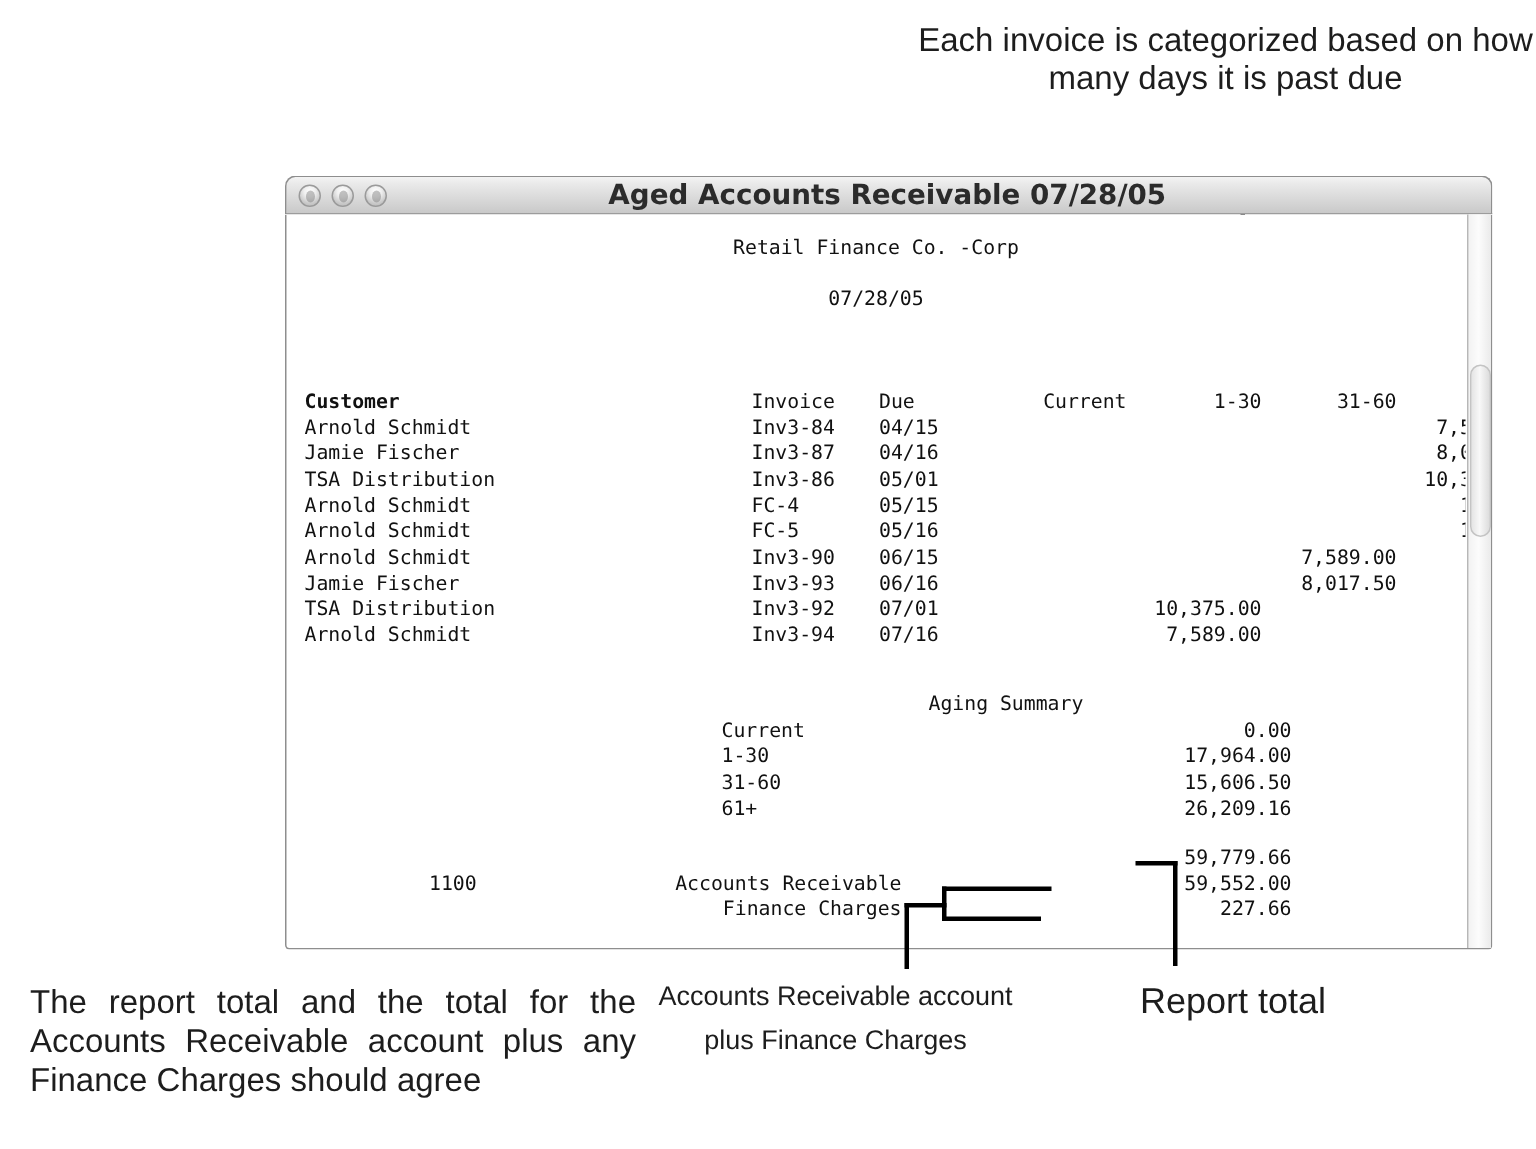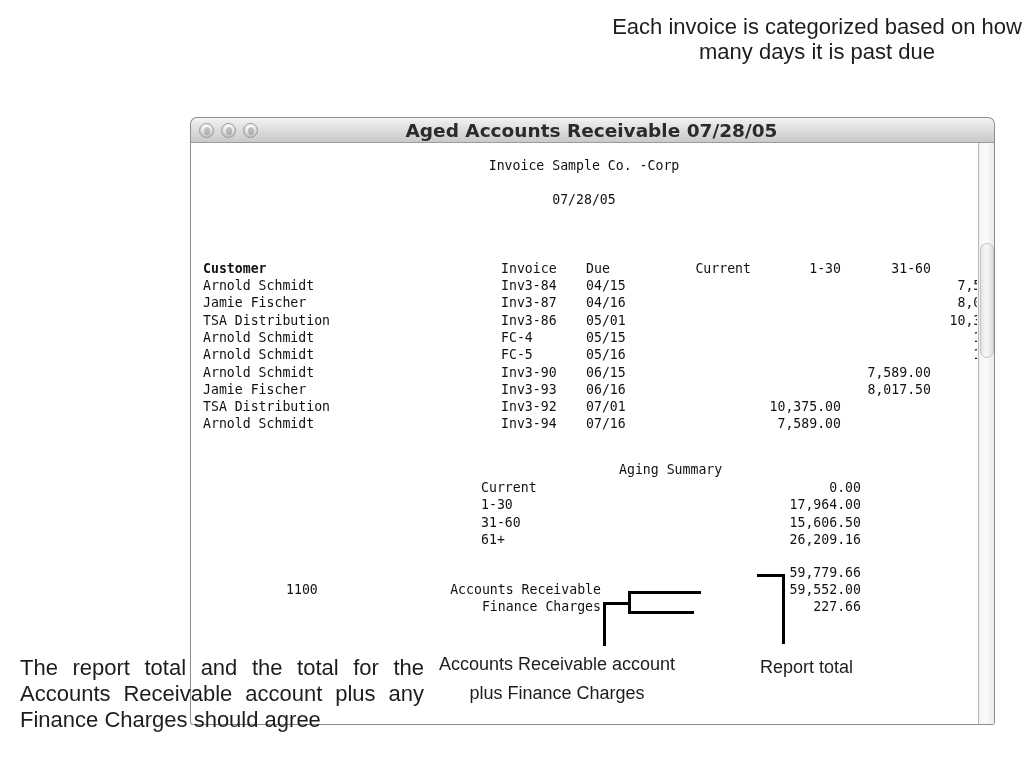--- a/index.html
+++ b/index.html
@@ -46,38 +46,38 @@
     width: 250px;
     text-align: center;
     line-height: 29px;
     font-size: 18px;
   }
   #annot-bottom-right {
     left: 760px;
     top: 655px;
     width: 200px;
     text-align: left;
-    font-size: 18px;
+    font-size: 24px;
   }
 
   
   .line {
     position: absolute;
     background: #000000;
   }
   .line.h { height: 3px; }
   .line.v { width: 3px; }
 
   
   #report-window {
     position: absolute;
     left: 190px;
     top: 143px;
     width: 805px;
-    height: 582px;
+    height: 490px;
     border: 1px solid #8e8e8e;
     border-top: none;
     border-radius: 0 0 3px 3px;
     background: #ffffff;
     box-sizing: border-box;
   }
   #title-bar {
     position: absolute;
     left: -1px;
     top: -26px;
@@ -204,21 +204,21 @@
       <div class="tl"></div>
       <div class="tl"></div>
       <div class="tl"></div>
     </div>
     <div id="window-title">Aged Accounts Receivable 07/28/05</div>
   </div>
 
   <div id="report-body">
 
     
-    <div class="rpt-center" style="top:14px;">Invoice Sample Co. -Corp</div>
+    <div class="rpt-center" style="top:14px;">Retail Finance Co. -Corp</div>
     <div class="rpt-center" style="top:48px;">07/28/05</div>
 
     
     <div>
       <div class="col" style="left:12px;  top:117px;font-weight:bold;">Customer</div>
       <div class="col" style="left:310px; top:117px;">Invoice</div>
       <div class="col" style="left:395px; top:117px;">Due</div>
       <div class="col r" style="left:440px; top:117px; width:120px;">Current</div>
       <div class="col r" style="left:560px; top:117px; width:90px;">1-30</div>
       <div class="col r" style="left:650px; top:117px; width:90px;">31-60</div>

